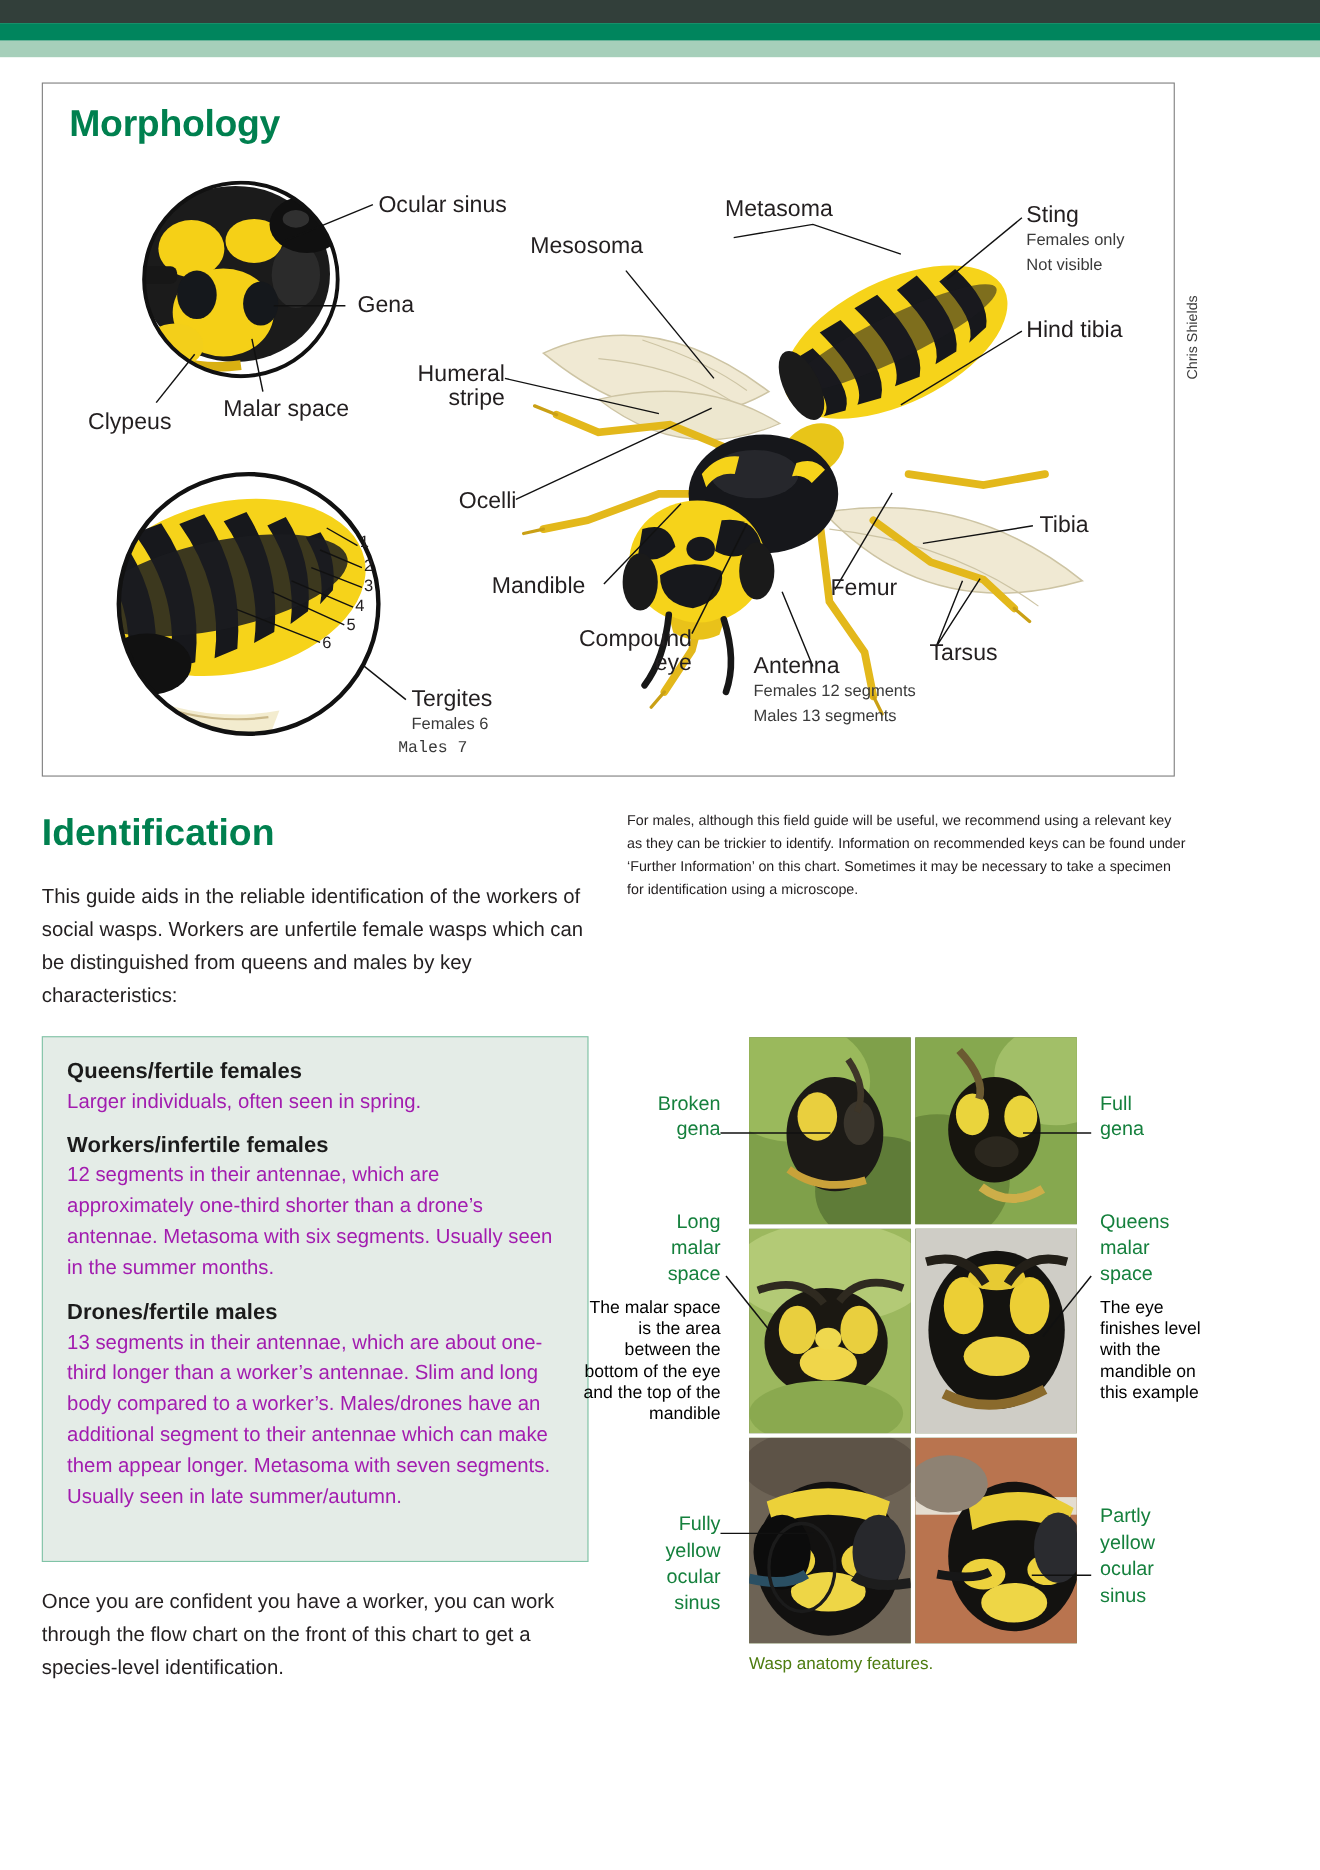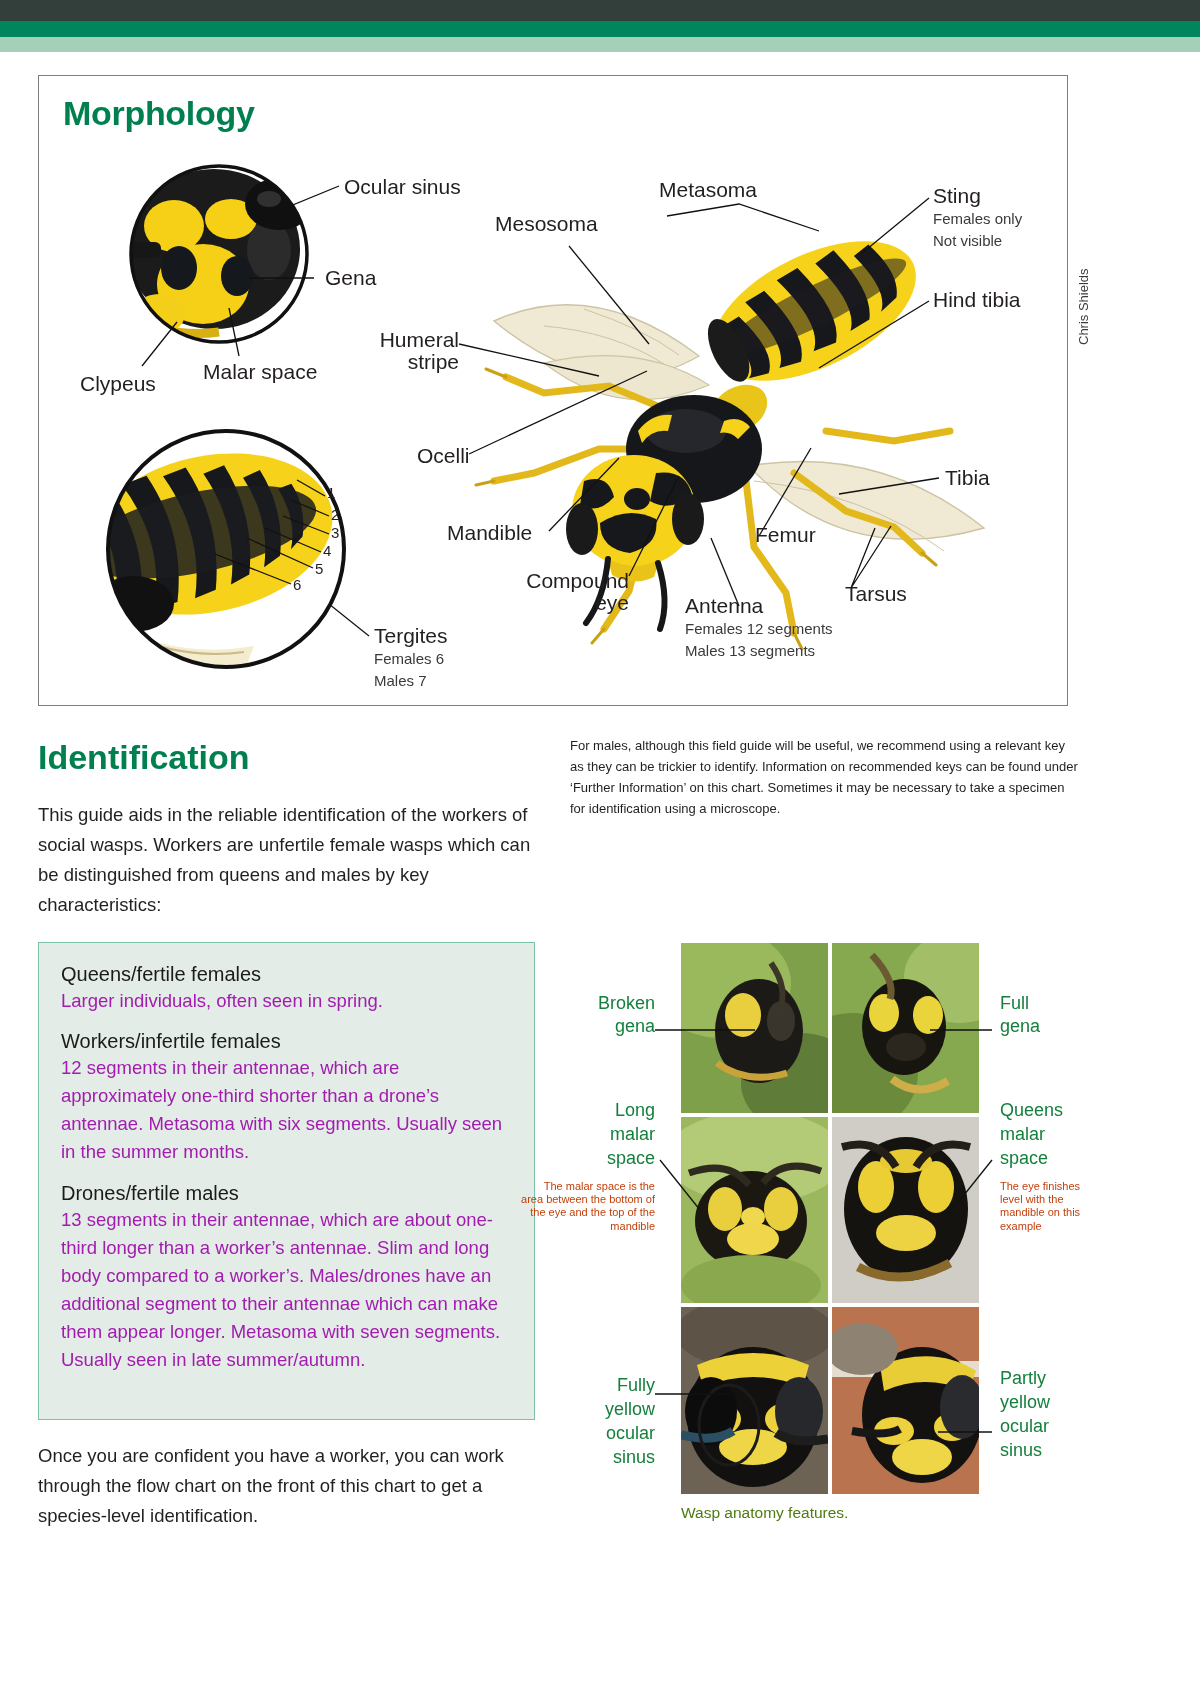--- a/index.html
+++ b/index.html
@@ -65,21 +65,21 @@
     position: absolute; left: 570px; top: 735px; width: 510px;
     font-size: 13px; line-height: 1.62; color: #231f20;
   }
 
   .infobox {
     position: absolute; left: 38px; top: 942px;
     width: 497px; height: 478px;
     background: #e4ece7; border: 1px solid #7fc3a6;
     padding: 20px 20px 16px 22px;
   }
-  .infobox h3 { font-size: 20px; font-weight: normal; margin-bottom: 1px; color:#1b1b1b; }
+  .infobox h3 { font-size: 20px; font-weight: bold; margin-bottom: 1px; color:#1b1b1b; }
   .infobox p  { font-size: 18.5px; line-height: 1.52; color:#a21caf; }
   .infobox .gap { height: 15px; }
 
   .closing {
     position: absolute; left: 38px; top: 1441px; width: 497px;
     font-size: 18.5px; line-height: 1.62;
   }
 
   
   .photo-grid {
@@ -91,21 +91,21 @@
     gap: 4px;
   }
   .ph { position: relative; overflow: hidden; background:#6d7d4a; }
 
   .caption {
     position: absolute; left: 681px; top: 1504px; width: 298px;
     text-align: left; font-size: 15.5px; color: #4d7c0f;
   }
 
   .ann { position: absolute; font-size: 18px; line-height: 1.17; color:#15803d; white-space: nowrap; }
-  .ann.small { font-size: 11px; line-height: 1.2; color:#c2410c; }
+  .ann.small { font-size: 16px; line-height: 1.2; color:#000000; }
   .ann.r { text-align: right; }
   .ann.l { text-align: left; }
 </style>
 </head>
 <body>
 
 <div class="bar-dark"></div>
 <div class="bar-teal"></div>
 <div class="bar-light"></div>
 
@@ -258,21 +258,21 @@
 
       <path d="M286 420 L258 404 M290 440 L252 424 M290 458 L244 440 M282 476 L226 452 M274 492 L208 462 M252 508 L176 478"></path>
     </g>
   </svg>
 
   <div class="label" style="left:305px; top:99px;">Ocular sinus</div>
   <div class="label" style="left:286px; top:190px;">Gena</div>
   <div class="label" style="left:164px; top:284px;">Malar space</div>
   <div class="label" style="left:41px;  top:296px;">Clypeus</div>
 
-  <div class="label" style="left:456px; top:136px;">Mesosoma</div>
+  <div class="label" style="left:443px; top:136px;">Mesosoma</div>
   <div class="label" style="left:620px; top:102px;">Metasoma</div>
 
   <div class="label r" style="left:290px; top:252px; width:130px;">Humeral</div>
   <div class="label r" style="left:290px; top:274px; width:130px;">stripe</div>
 
   <div class="label" style="left:378px; top:368px;">Ocelli</div>
   <div class="label" style="left:408px; top:445px;">Mandible</div>
 
   <div class="label r" style="left:440px; top:493px; width:150px;">Compound</div>
   <div class="label r" style="left:440px; top:515px; width:150px;">eye</div>
@@ -285,21 +285,21 @@
   <div class="label" style="left:806px; top:506px;">Tarsus</div>
   <div class="label" style="left:906px; top:390px;">Tibia</div>
   <div class="label" style="left:894px; top:212px;">Hind tibia</div>
 
   <div class="label" style="left:894px; top:108px;">Sting</div>
   <div class="label sub" style="left:894px; top:134px;">Females only</div>
   <div class="label sub" style="left:894px; top:156px;">Not visible</div>
 
   <div class="label" style="left:335px; top:548px;">Tergites</div>
   <div class="label sub" style="left:335px; top:574px;">Females 6</div>
-  <div class="label sub" style="left:335px; top:596px;">Males 7</div>
+  <div class="label sub" style="left:323px; top:596px;font-family:Liberation Mono, monospace;">Males 7</div>
 
   <div class="num" style="left:288px; top:408px;">1</div>
   <div class="num" style="left:292px; top:430px;">2</div>
   <div class="num" style="left:292px; top:448px;">3</div>
   <div class="num" style="left:284px; top:466px;">4</div>
   <div class="num" style="left:276px; top:484px;">5</div>
   <div class="num" style="left:254px; top:500px;">6</div>
 </div>
 
 <div class="credit">Chris Shields</div>

